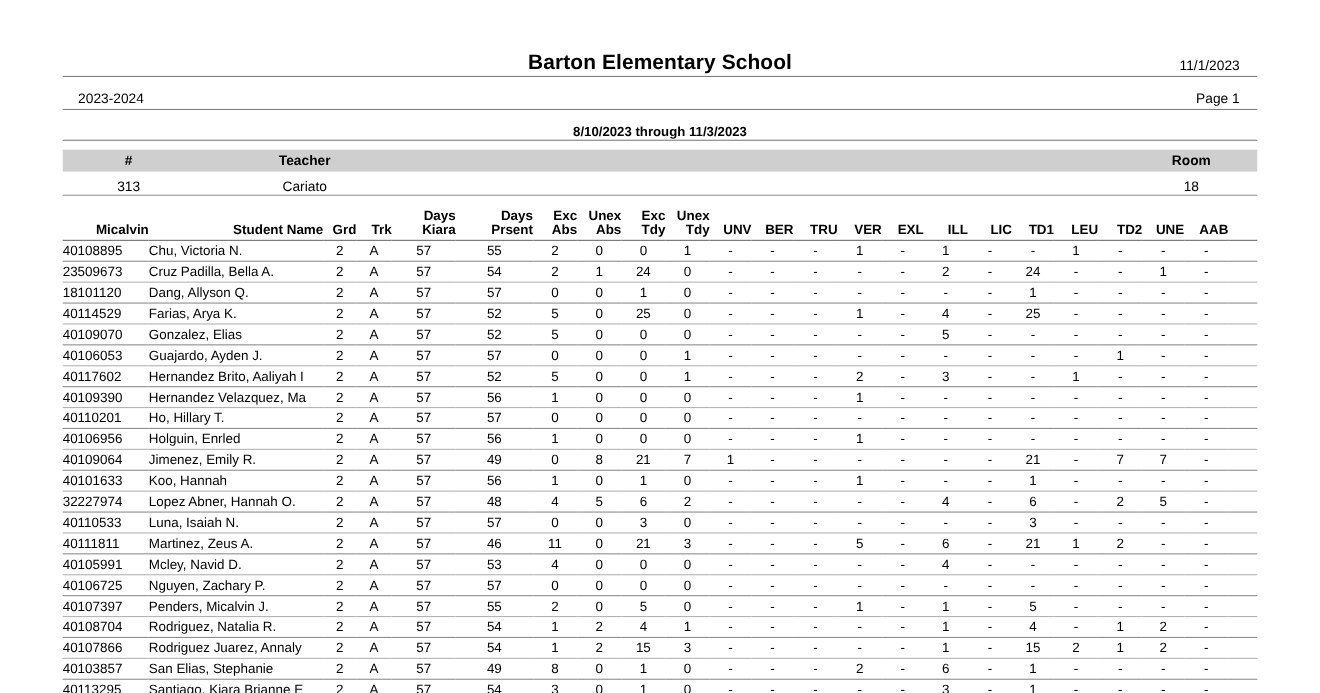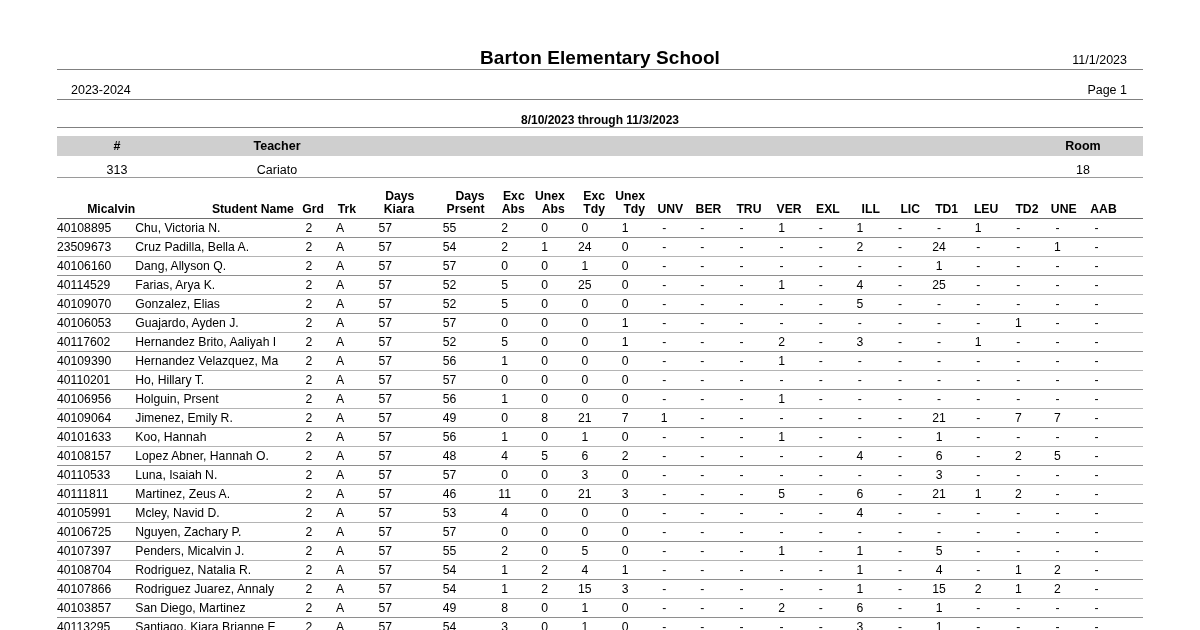--- a/index.html
+++ b/index.html
@@ -272,21 +272,21 @@
           <td class="c-code-w">2</td>
           <td class="c-code-w">-</td>
           <td class="c-code">24</td>
           <td class="c-code-w">-</td>
           <td class="c-code-w">-</td>
           <td class="c-code">1</td>
           <td class="c-code-w">-</td>
           <td class="c-tail"></td>
         </tr>
         <tr>
-          <td class="c-id">40106160</td>
+          <td class="c-id">18101120</td>
           <td class="c-name">
             <span class="name-cell">Dang, Allyson Q.</span>
           </td>
           <td class="c-grd">2</td>
           <td class="c-trk">A</td>
           <td class="c-denr">57</td>
           <td class="c-dprs">57</td>
           <td class="c-n">0</td>
           <td class="c-n">0</td>
           <td class="c-n">1</td>
@@ -463,21 +463,21 @@
           <td class="c-code">-</td>
           <td class="c-code-w">-</td>
           <td class="c-code-w">-</td>
           <td class="c-code">-</td>
           <td class="c-code-w">-</td>
           <td class="c-tail"></td>
         </tr>
         <tr>
           <td class="c-id">40106956</td>
           <td class="c-name">
-            <span class="name-cell">Holguin, Prsent</span>
+            <span class="name-cell">Holguin, Enrled</span>
           </td>
           <td class="c-grd">2</td>
           <td class="c-trk">A</td>
           <td class="c-denr">57</td>
           <td class="c-dprs">56</td>
           <td class="c-n">1</td>
           <td class="c-n">0</td>
           <td class="c-n">0</td>
           <td class="c-n">0</td>
           <td class="c-code">-</td>
@@ -542,21 +542,21 @@
           <td class="c-code-w">-</td>
           <td class="c-code-w">-</td>
           <td class="c-code">1</td>
           <td class="c-code-w">-</td>
           <td class="c-code-w">-</td>
           <td class="c-code">-</td>
           <td class="c-code-w">-</td>
           <td class="c-tail"></td>
         </tr>
         <tr>
-          <td class="c-id">40108157</td>
+          <td class="c-id">32227974</td>
           <td class="c-name">
             <span class="name-cell">Lopez Abner, Hannah O.</span>
           </td>
           <td class="c-grd">2</td>
           <td class="c-trk">A</td>
           <td class="c-denr">57</td>
           <td class="c-dprs">48</td>
           <td class="c-n">4</td>
           <td class="c-n">5</td>
           <td class="c-n">6</td>
@@ -760,21 +760,21 @@
           <td class="c-code">15</td>
           <td class="c-code-w">2</td>
           <td class="c-code-w">1</td>
           <td class="c-code">2</td>
           <td class="c-code-w">-</td>
           <td class="c-tail"></td>
         </tr>
         <tr>
           <td class="c-id">40103857</td>
           <td class="c-name">
-            <span class="name-cell">San Diego, Martinez</span>
+            <span class="name-cell">San Elias, Stephanie</span>
           </td>
           <td class="c-grd">2</td>
           <td class="c-trk">A</td>
           <td class="c-denr">57</td>
           <td class="c-dprs">49</td>
           <td class="c-n">8</td>
           <td class="c-n">0</td>
           <td class="c-n">1</td>
           <td class="c-n">0</td>
           <td class="c-code">-</td>

